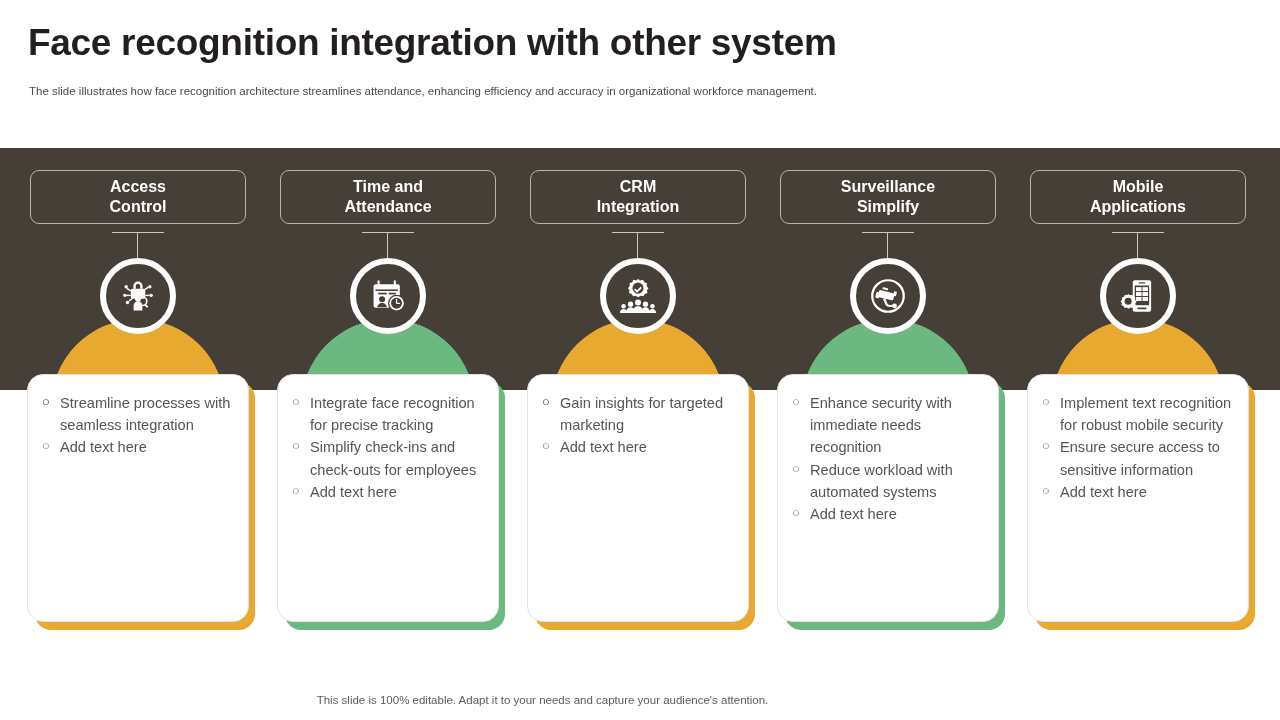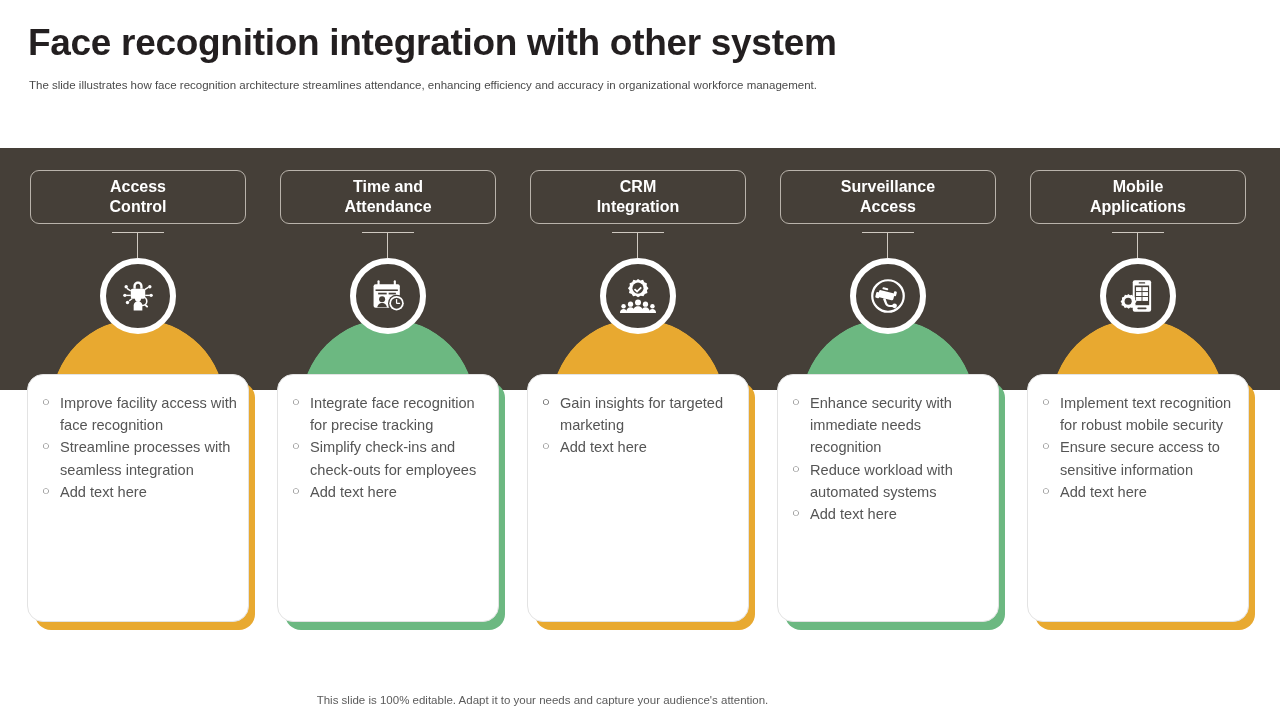--- a/index.html
+++ b/index.html
@@ -31,21 +31,21 @@
     font-size: 37px;
     font-weight: bold;
     color: #231f20;
     letter-spacing: -0.3px;
     font-family: "Liberation Sans", sans-serif;
     white-space: nowrap;
   }
   .page-subtitle {
     position: absolute;
     left: 29px;
-    top: 79px;
+    top: 85px;
     font-size: 11.5px;
     color: #4a4a4a;
     font-family: "Liberation Sans", sans-serif;
     white-space: nowrap;
   }
 
   
   .dark-band {
     position: absolute;
     left: 0;
@@ -258,21 +258,21 @@
       <circle cx="39" cy="40" r="6.4" fill="none" stroke="#ffffff" stroke-width="2.4"></circle>
       <rect x="43.2" y="44" width="6.2" height="2.6" rx="1.1" transform="rotate(42 43.2 44)"></rect>
       <path d="M32 40c3.6 0 6.6 2.9 6.6 6.5V54H25.4v-7.5C25.4 42.9 28.4 40 32 40z"></path>
       <circle cx="32" cy="36" r="4.6"></circle>
     </svg>
       </div>
       <div class="card-wrap">
         <div class="card-accent" style="background: rgb(232, 169, 48);"></div>
         <div class="card-white">
           <ul class="bullets">
-            <li><span class="marker">○</span><span>Improve facility access with face recognition</span></li>
+            <li><span class="marker">○</span></li>
             <li><span class="marker">○</span><span>Streamline processes with seamless integration</span></li>
             <li><span class="marker">○</span><span>Add text here</span></li>
           </ul>
         </div>
       </div>
     </div>
     <div class="column col-1">
       <div class="head-pill">
         <div class="head-pill-text">Time and
 Attendance</div>
@@ -344,21 +344,21 @@
             <li><span class="marker">○</span></li>
             <li><span class="marker">○</span><span>Gain insights for targeted marketing</span></li>
             <li><span class="marker">○</span><span>Add text here</span></li>
           </ul>
         </div>
       </div>
     </div>
     <div class="column col-3">
       <div class="head-pill">
         <div class="head-pill-text">Surveillance
-Access</div>
+Simplify</div>
       </div>
       <div class="tick-h"></div>
       <div class="tick-v"></div>
       <div class="dome">
         <div class="dome-inner" style="background: rgb(108, 184, 129);"></div>
       </div>
       <div class="icon-circle">
     <svg width="42" height="42" viewBox="0 0 64 64" fill="none">
       <circle cx="32" cy="32" r="24" stroke="#ffffff" stroke-width="3.4"></circle>
       <g fill="#ffffff">

